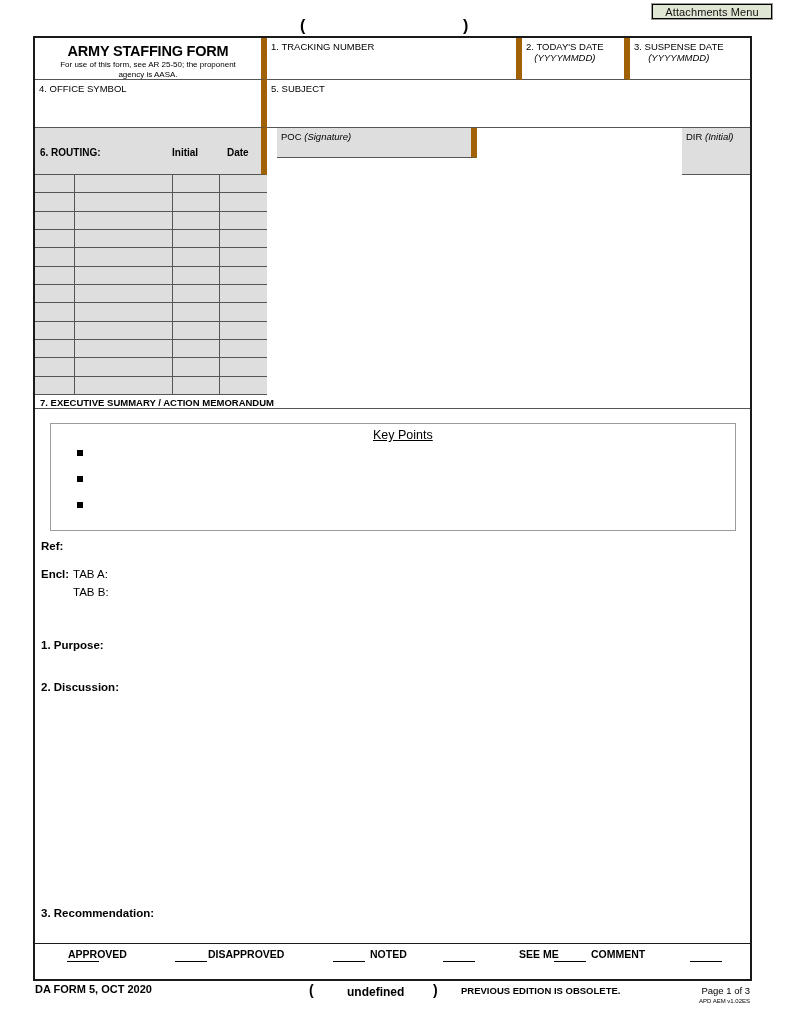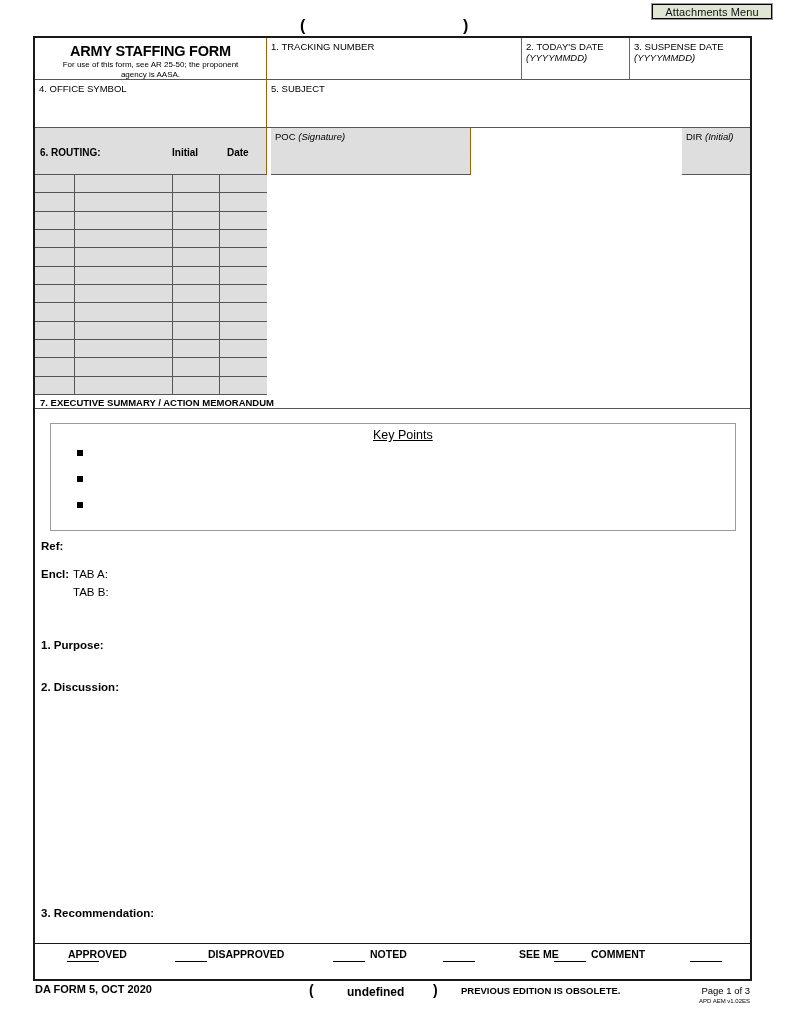--- a/index.html
+++ b/index.html
@@ -65,30 +65,31 @@
   }
 
   .inner { position: relative; width: 100%; height: 100%; }
 
   .cell {
     position: absolute;
     box-sizing: border-box;
     font-size: 9.5px;
     color: #000;
   }
-  .bd-r { border-right: 1px solid #a16207; }
+  .bd-r { border-right: 6px solid #a16207; }
   .bd-b { border-bottom: 1px solid #555; }
   .shade { background: #dedede; }
 
   .lbl {
     position: absolute;
     left: 4px;
     top: 3px;
     font-size: 9.5px;
     white-space: nowrap;
+    text-align: center;
   }
   .lbl .it { font-style: italic; }
   .lbl .sub { display: block; }
 
   
   #title-blk {
     text-align: center;
     padding-top: 5px;
   }
   #title-main {
@@ -283,21 +284,21 @@
   <div class="cell bd-b" style="left:232px;top:42px;width:483px;height:48px;">
     <span class="lbl">5.  SUBJECT</span>
   </div>
 
   <div class="cell bd-r bd-b shade" style="left:0;top:90px;width:232px;height:47px;">
     <span id="routing-hdr-lbl">6. ROUTING:</span>
     <span id="routing-initial">Initial</span>
     <span id="routing-date">Date</span>
   </div>
 
-  <div class="cell bd-r bd-b shade" style="left:236px;top:90px;width:200px;height:47px;">
+  <div class="cell bd-r bd-b shade" style="left:242px;top:90px;width:200px;height:30px;">
     <span class="lbl">
       <span>POC</span>
       <span class="it">(Signature)</span>
     </span>
   </div>
 
 
   <div class="cell bd-b shade" style="left:647px;top:90px;width:68px;height:47px;">
     <span class="lbl">
       <span>DIR</span>

